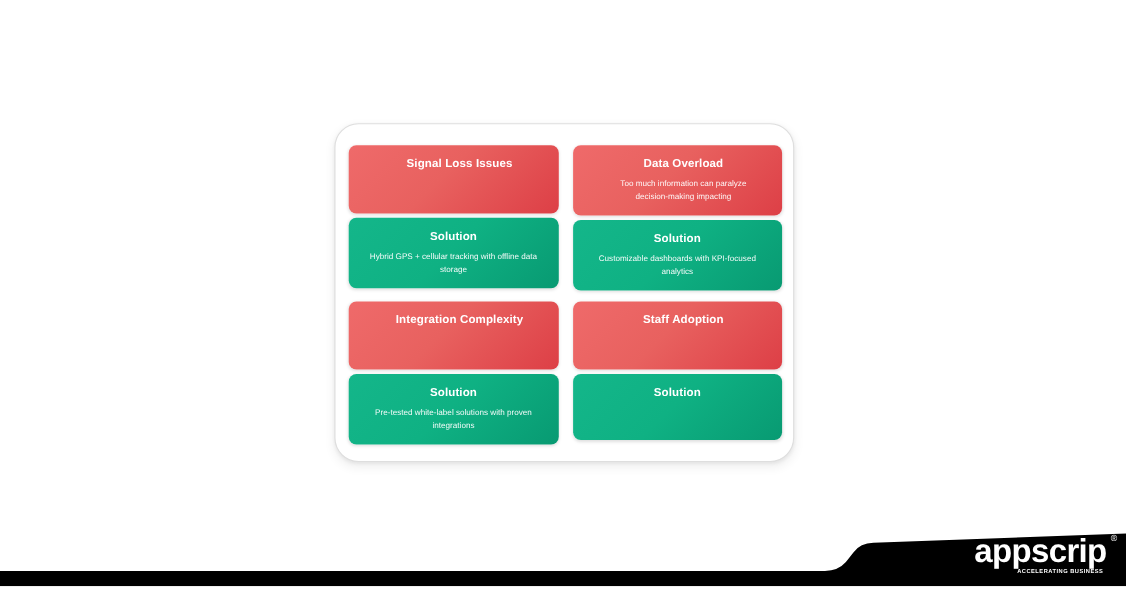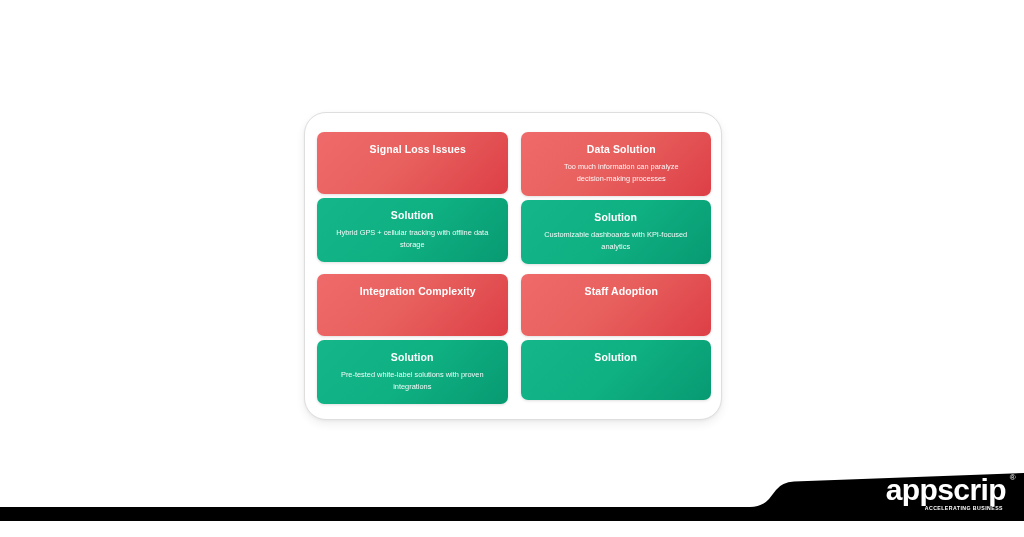--- a/index.html
+++ b/index.html
@@ -79,21 +79,21 @@
     font-weight: normal;
     line-height: 1.55;
     color: rgba(255,255,255,0.95);
     padding: 0 4px;
   }
 
   
   #bottom-banner {
     position: absolute;
     left: 0;
-    bottom: 16px;
+    bottom: 4px;
     width: 1024px;
     height: 57px;
     pointer-events: none;
     text-decoration: underline;
   }
   #bottom-banner svg { display: block; width: 1024px; height: 57px; }
 
   #logo-block {
     position: absolute;
     right: 18px;
@@ -137,22 +137,22 @@
         <div class="card-title">Signal Loss Issues</div>
       </div>
       <div class="card solution">
         <div class="card-title">Solution</div>
         <div class="card-desc">Hybrid GPS + cellular tracking with offline data storage</div>
       </div>
     </div>
 
     <div class="pair">
       <div class="card problem">
-        <div class="card-title">Data Solution</div>
-        <div class="card-desc">Too much information can paralyze decision-making processes</div>
+        <div class="card-title">Data Overload</div>
+        <div class="card-desc">Too much information can paralyze decision-making impacting</div>
       </div>
       <div class="card solution">
         <div class="card-title">Solution</div>
         <div class="card-desc">Customizable dashboards with KPI-focused analytics</div>
       </div>
     </div>
 
     <div class="pair">
       <div class="card problem">
         <div class="card-title">Integration Complexity</div>

